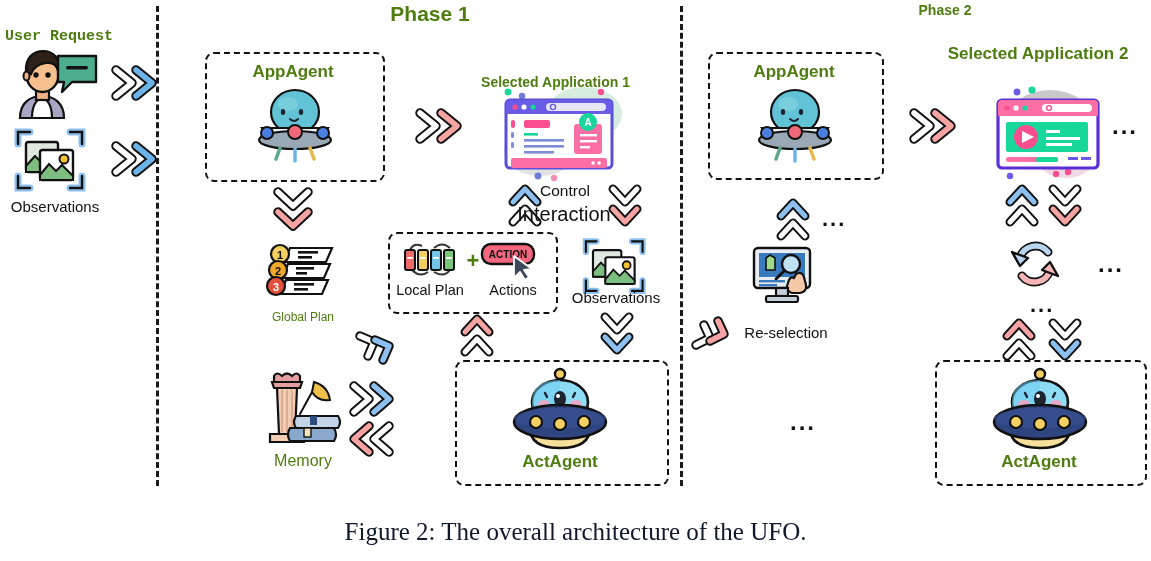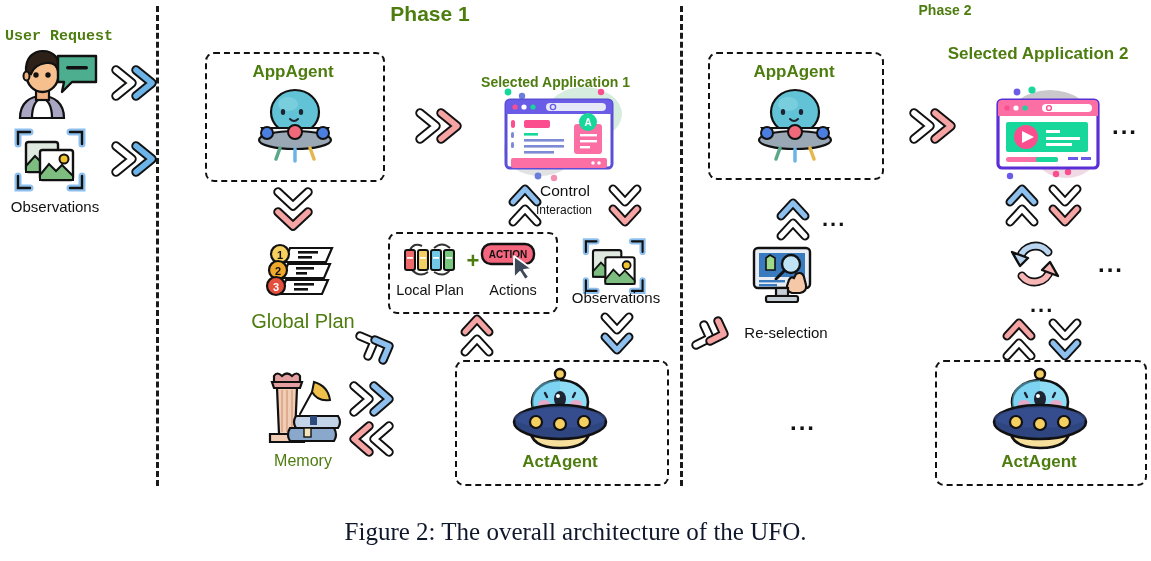--- a/index.html
+++ b/index.html
@@ -135,21 +135,21 @@
         <rect x="28" y="44" width="14" height="2.6"></rect>
     </g>
     <circle cx="14" cy="10" r="9" fill="#f5cf5f" stroke="#111" stroke-width="2.2"></circle>
     <text x="14" y="14.5" font-size="11" font-weight="bold" text-anchor="middle" fill="#111" font-family="Liberation Sans,sans-serif">1</text>
     <circle cx="12" cy="26" r="9" fill="#f0a92c" stroke="#111" stroke-width="2.2"></circle>
     <text x="12" y="30.5" font-size="11" font-weight="bold" text-anchor="middle" fill="#111" font-family="Liberation Sans,sans-serif">2</text>
     <circle cx="10" cy="42" r="9" fill="#e3503e" stroke="#111" stroke-width="2.2"></circle>
     <text x="10" y="46.5" font-size="11" font-weight="bold" text-anchor="middle" fill="#fff" font-family="Liberation Sans,sans-serif">3</text>
   </svg>
 </div>
-<div class="abs lbl" style="left:233px;top:310px;width:140px;font-size:20px;font-weight:normal;">Global Plan</div>
+<div class="abs lbl" style="left:233px;top:310px;width:140px;font-size:12px;font-weight:normal;">Global Plan</div>
 
 <div class="abs" style="left:352px;top:322px;">
   <svg width="52" height="52" viewBox="0 0 52 52">
     <path d="M8 14 L22 20 L16 34" fill="none" stroke="#111" stroke-width="9.5" stroke-linecap="round" stroke-linejoin="round"></path>
     <path d="M8 14 L22 20 L16 34" fill="none" stroke="#fff" stroke-width="5.5" stroke-linecap="round" stroke-linejoin="round"></path>
     <path d="M23 18 L37 24 L31 38" fill="none" stroke="#111" stroke-width="9.5" stroke-linecap="round" stroke-linejoin="round"></path>
     <path d="M23 18 L37 24 L31 38" fill="none" stroke="#8dc0ee" stroke-width="5.5" stroke-linecap="round" stroke-linejoin="round"></path>
   </svg>
 </div>
 
@@ -243,21 +243,21 @@
 
 <div class="abs" style="left:508px;top:182px;">
   <svg width="34" height="48" viewBox="0 0 34 48">
     <path d="M5 20 L17 7 L29 20" fill="none" stroke="#111" stroke-width="9" stroke-linecap="round" stroke-linejoin="round"></path>
     <path d="M5 20 L17 7 L29 20" fill="none" stroke="#8dc0ee" stroke-width="5" stroke-linecap="round" stroke-linejoin="round"></path>
     <path d="M5 40 L17 27 L29 40" fill="none" stroke="#111" stroke-width="9" stroke-linecap="round" stroke-linejoin="round"></path>
     <path d="M5 40 L17 27 L29 40" fill="none" stroke="#fff" stroke-width="5" stroke-linecap="round" stroke-linejoin="round"></path>
   </svg>
 </div>
 <div class="abs txt" style="left:520px;top:182px;width:90px;font-size:15.5px;">Control</div>
-<div class="abs txt" style="left:504px;top:203px;width:120px;font-size:12px;">Interaction</div>
+<div class="abs txt" style="left:504px;top:203px;width:120px;font-size:20px;">Interaction</div>
 <div class="abs" style="left:608px;top:182px;">
   <svg width="34" height="48" viewBox="0 0 34 48">
     <path d="M5 7 L17 20 L29 7" fill="none" stroke="#111" stroke-width="9" stroke-linecap="round" stroke-linejoin="round"></path>
     <path d="M5 7 L17 20 L29 7" fill="none" stroke="#fff" stroke-width="5" stroke-linecap="round" stroke-linejoin="round"></path>
     <path d="M5 27 L17 40 L29 27" fill="none" stroke="#111" stroke-width="9" stroke-linecap="round" stroke-linejoin="round"></path>
     <path d="M5 27 L17 40 L29 27" fill="none" stroke="#f6a3a3" stroke-width="5" stroke-linecap="round" stroke-linejoin="round"></path>
   </svg>
 </div>
 
 <div class="abs dashbox" style="left:388px;top:232px;width:166px;height:78px;"></div>

